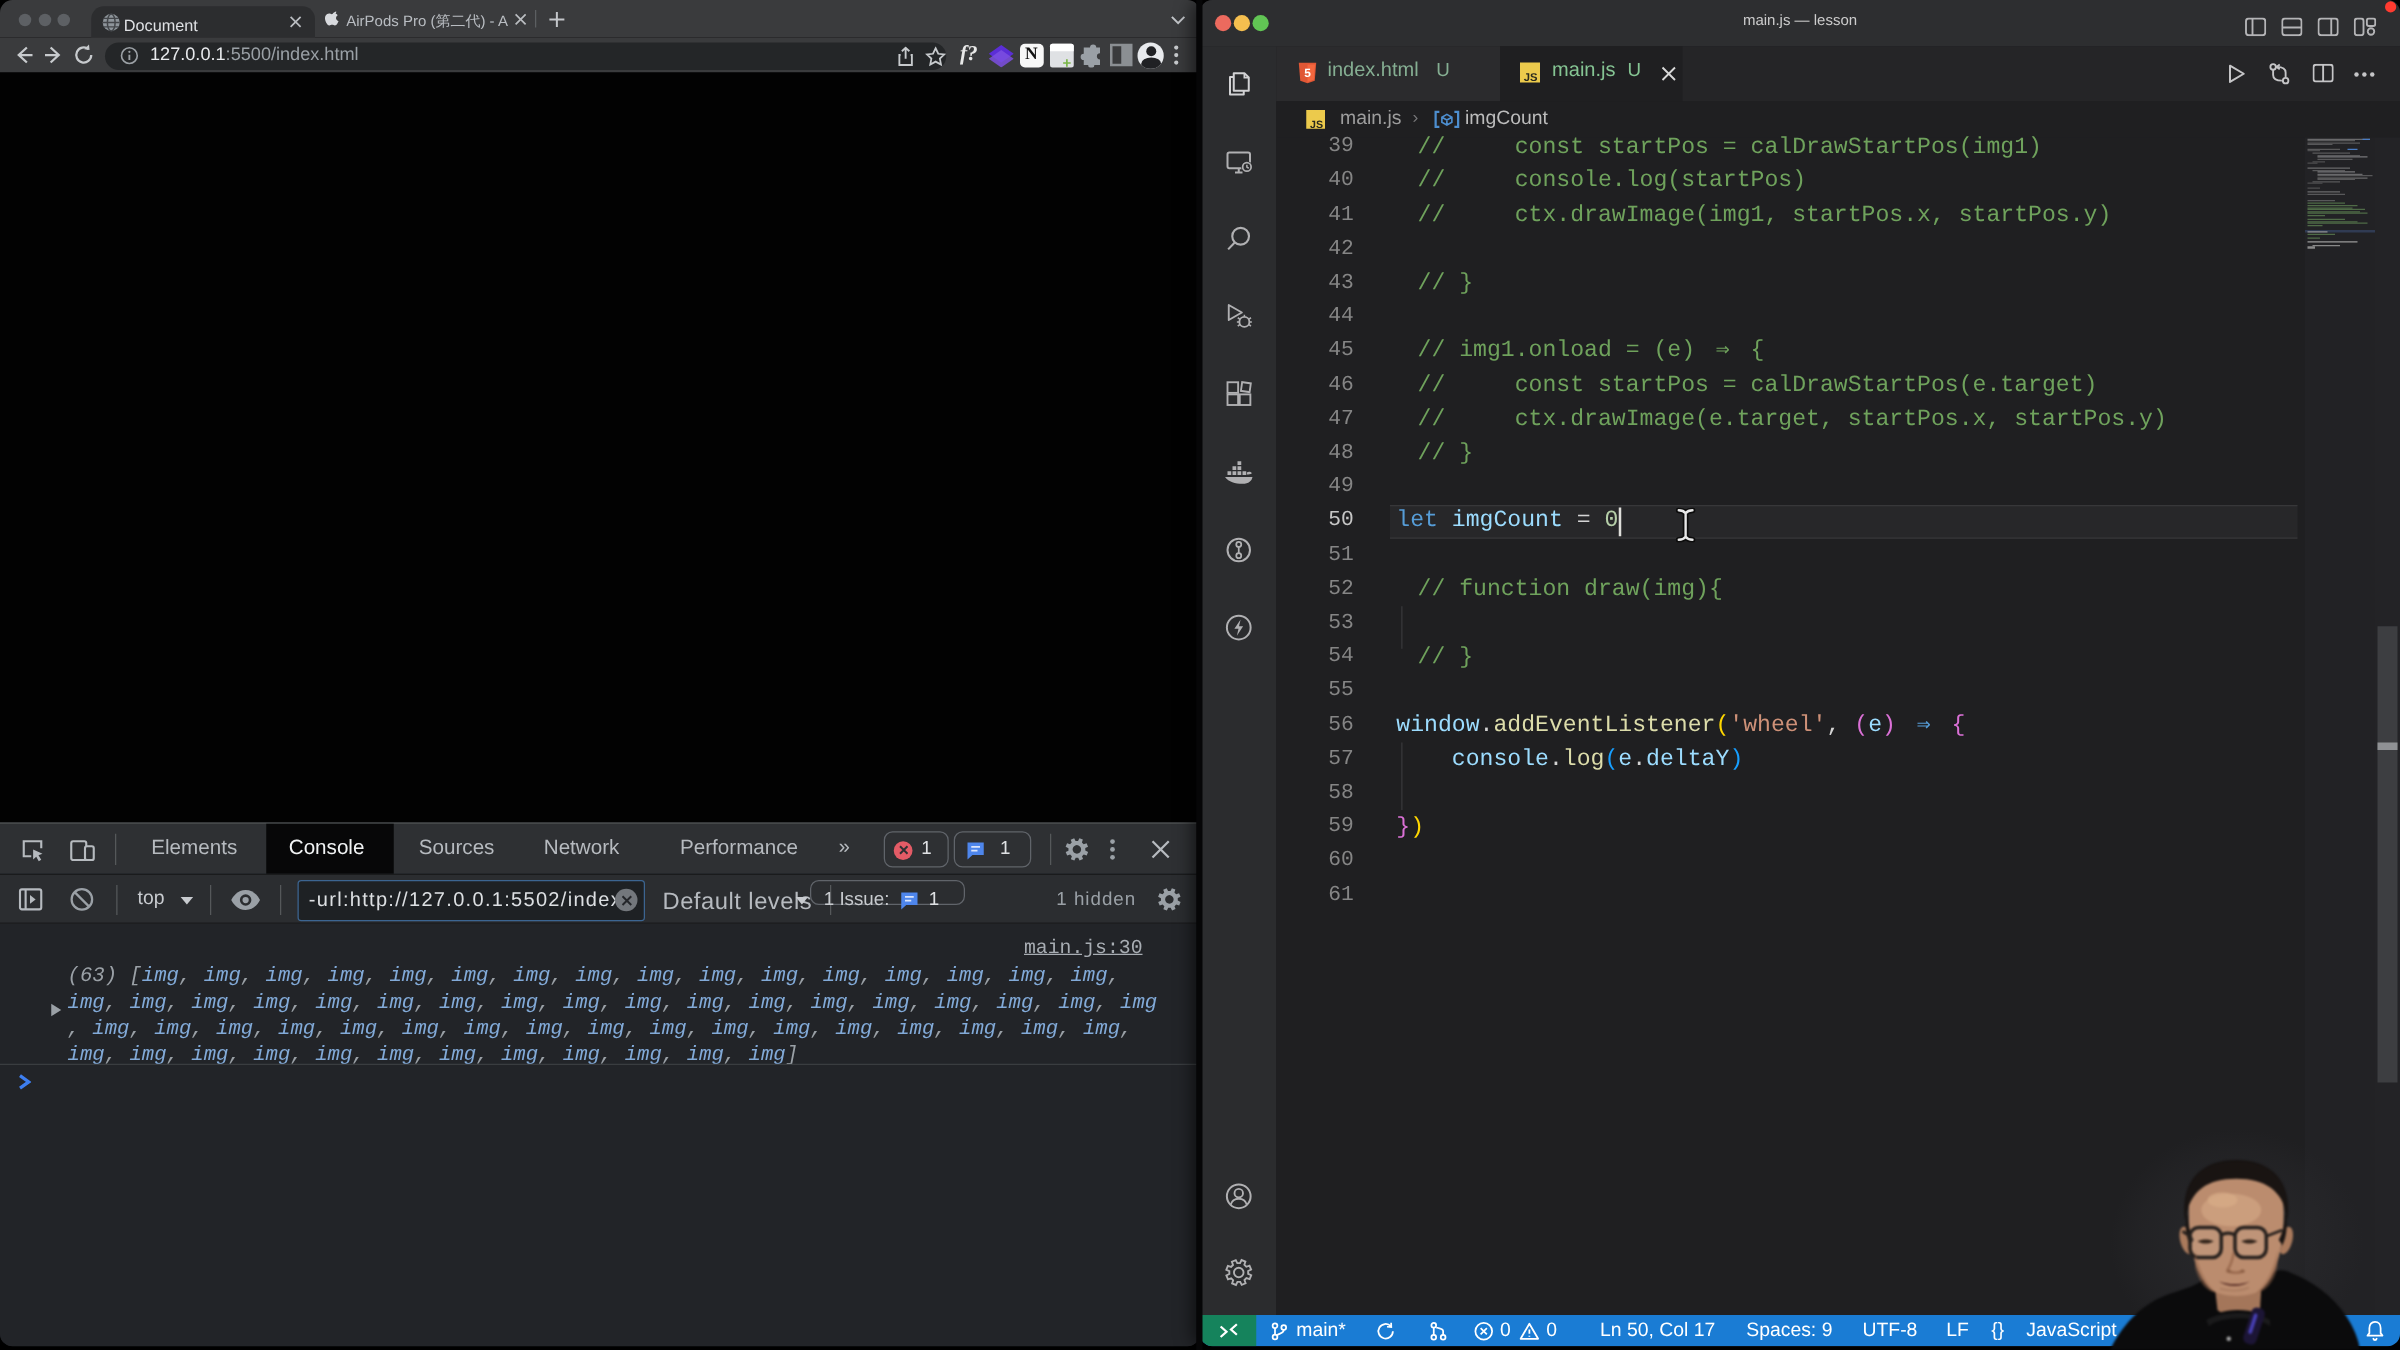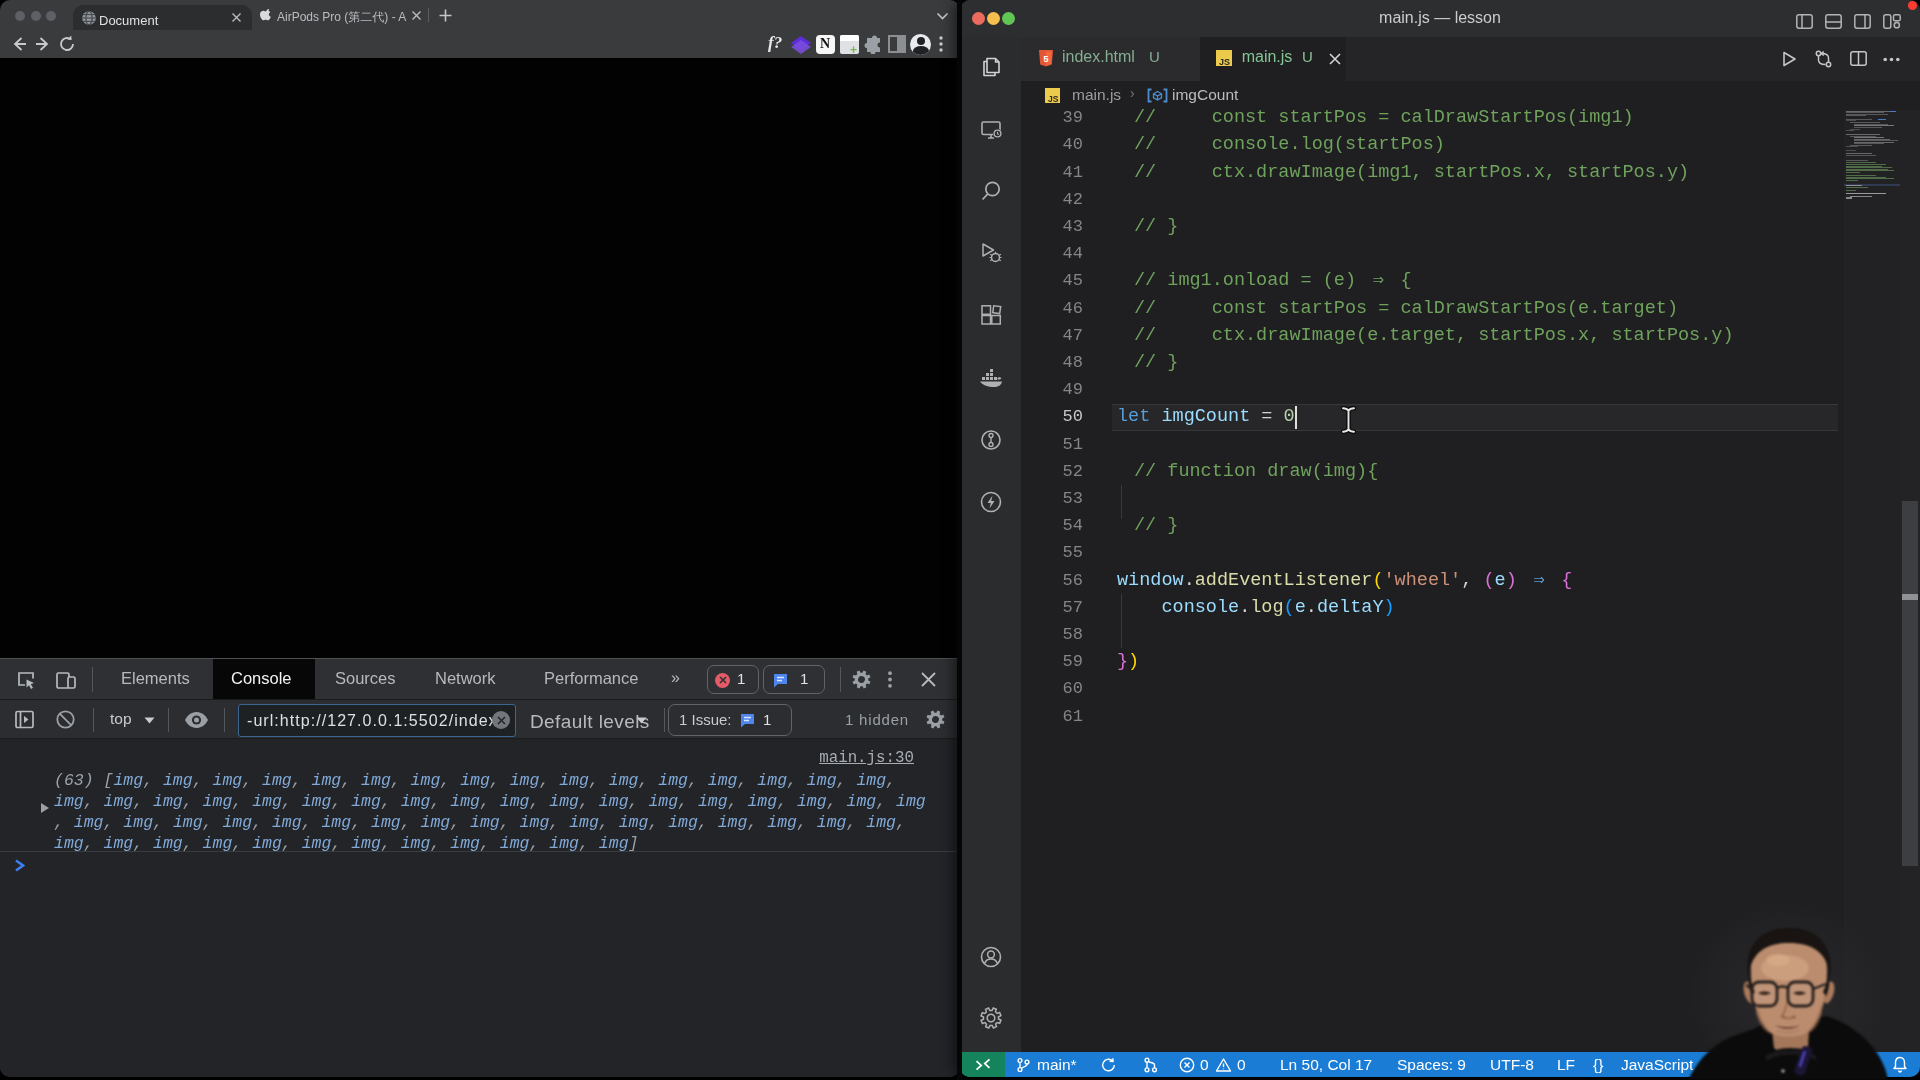--- a/index.html
+++ b/index.html
@@ -109,20 +109,35 @@
       <path d="M12.5 4 L6 10 L12.5 16 M6 10 H17" stroke="#c7cacd" stroke-width="1.8" fill="none"></path>
     </svg>
     <svg class="abs" style="left:33px;top:4px" width="20" height="20" viewBox="0 0 20 20">
       <path d="M7.5 4 L14 10 L7.5 16 M14 10 H3" stroke="#c7cacd" stroke-width="1.8" fill="none"></path>
     </svg>
     <svg class="abs" style="left:57px;top:4px" width="20" height="20" viewBox="0 0 20 20">
       <path d="M16 10 a6 6 0 1 1 -2.2-4.65" stroke="#c7cacd" stroke-width="1.8" fill="none"></path>
       <path d="M14.2 1.6 L14.6 5.9 L10.4 5.4 Z" fill="#c7cacd"></path>
     </svg>
   </div>
+  <div id="omnibox">
+    <svg class="abs" style="left:12px;top:3.5px" width="15" height="15" viewBox="0 0 15 15">
+      <circle cx="7.5" cy="7.5" r="6.3" fill="none" stroke="#9ba0a5" stroke-width="1.3"></circle>
+      <line x1="7.5" y1="6.7" x2="7.5" y2="11" stroke="#9ba0a5" stroke-width="1.5"></line>
+      <circle cx="7.5" cy="4.4" r="0.9" fill="#9ba0a5"></circle>
+    </svg>
+    <div class="abs" style="left:36px;top:2.5px;font-size:14.5px;color:#e8eaed">127.0.0.1<span style="color:#9aa0a6">:5500/index.html</span></div>
+    <svg class="abs" style="left:632px;top:3px" width="17" height="17" viewBox="0 0 17 17">
+      <path d="M8.5 1.5 V10 M5.5 4 L8.5 1.2 L11.5 4" stroke="#c7cacd" stroke-width="1.5" fill="none"></path>
+      <path d="M4.5 7 H3.5 V15 H13.5 V7 H12.5" stroke="#c7cacd" stroke-width="1.5" fill="none"></path>
+    </svg>
+    <svg class="abs" style="left:656px;top:3px" width="17" height="17" viewBox="0 0 17 17">
+      <path d="M8.5 1.6 L10.6 6 L15.4 6.6 L11.9 9.9 L12.8 14.7 L8.5 12.3 L4.2 14.7 L5.1 9.9 L1.6 6.6 L6.4 6 Z" fill="none" stroke="#c7cacd" stroke-width="1.4"></path>
+    </svg>
+  </div>
   <div class="abs" style="left:768px;top:33px;font-size:17px;font-style:italic;color:#e8e8e8;font-family:'Liberation Serif',serif"><b>f?</b></div>
   <svg class="abs" style="left:791px;top:36px" width="20" height="18" viewBox="0 0 20 18">
     <path d="M10 0 L20 7 L10 14 L0 7 Z" fill="#5b2ed6"></path>
     <path d="M10 4 L20 11 L10 18 L0 11 Z" fill="#7c4fe0" opacity="0.85"></path>
   </svg>
   <div class="abs" style="left:816px;top:35px;width:19px;height:19px;background:#f7f7f7;border-radius:4px">
     <div style="position:absolute;left:4px;top:1px;font-size:14px;font-weight:bold;color:#111;font-family:'Liberation Serif',serif">N</div>
   </div>
   <div class="abs" style="left:840px;top:35px;width:19px;height:19px;background:#dfe1e4;border-radius:2px">
     <div style="position:absolute;left:0;top:0;width:19px;height:6px;background:#fff;border-radius:2px 2px 0 0"></div>
@@ -217,21 +232,21 @@
           <svg class="abs" style="left:4.5px;top:4.5px" width="9" height="9" viewBox="0 0 9 9">
             <path d="M1 1 L8 8 M8 1 L1 8" stroke="#24262a" stroke-width="1.6"></path>
             </svg>
         </div>
       </div>
       <div class="dtlabel" style="left:530px;top:11px;font-size:19px;letter-spacing:0.4px">Default levels</div>
       <svg class="abs" style="left:636px;top:17px" width="11" height="7" viewBox="0 0 11 7">
         <path d="M0.5 0.5 L5.5 6.5 L10.5 0.5 Z" fill="#c8cbcf"></path>
       </svg>
       <div class="dtsep" style="left:664px;top:8px;height:24px"></div>
-      <div class="abs" style="left:668px;top:3.5px;width:124px;height:32px;border:1px solid #60646a;border-radius:7px">
+      <div class="abs" style="left:648px;top:3.5px;width:124px;height:20px;border:1px solid #60646a;border-radius:7px">
         <div style="position:absolute;left:10px;top:6px;font-size:15px;color:#c8cbcf;white-space:nowrap">1 Issue:</div>
         <svg class="abs" style="left:70px;top:7px" width="17" height="17" viewBox="0 0 17 17">
           <path d="M2 2 H15 V12 H6 L2 15.5 Z" fill="#4e86ec"></path>
           <path d="M5 5.5 H12 M5 8.5 H10" stroke="#dbe5fb" stroke-width="1.4"></path>
         </svg>
         <div style="position:absolute;left:94px;top:6px;font-size:15px;color:#dfe1e4">1</div>
       </div>
       <div class="dtlabel" style="left:845px;top:11px;font-size:15px;letter-spacing:0.8px;color:#9aa0a6">1 hidden</div>
       <svg class="abs" style="left:926px;top:10px" width="19" height="19" viewBox="0 0 19 19">
         <path d="M18.58 7.99 L18.58 11.01 L16.09 11.16 L15.34 12.99 L16.99 14.85 L14.85 16.99 L12.99 15.34 L11.16 16.09 L11.01 18.58 L7.99 18.58 L7.84 16.09 L6.01 15.34 L4.15 16.99 L2.01 14.85 L3.66 12.99 L2.91 11.16 L0.42 11.01 L0.42 7.99 L2.91 7.84 L3.66 6.01 L2.01 4.15 L4.15 2.01 L6.01 3.66 L7.84 2.91 L7.99 0.42 L11.01 0.42 L11.16 2.91 L12.99 3.66 L14.85 2.01 L16.99 4.15 L15.34 6.01 L16.09 7.84 Z M12.90 9.50 A3.4 3.4 0 1 0 6.10 9.50 A3.4 3.4 0 1 0 12.90 9.50 Z" fill="#9aa0a6" fill-rule="evenodd" transform="rotate(22 9.5 9.5)"></path>
@@ -250,21 +265,21 @@
 </div>
   </div>
 </div>
 
 <div class="abs" style="left:957px;top:0;width:5px;height:1080px;background:#060607;z-index:40"></div>
 <div id="vscode">
   <div id="vtitle">
     <div class="vtl" style="left:12px;background:#ec6a5e"></div>
     <div class="vtl" style="left:27px;background:#f5bf4f"></div>
     <div class="vtl" style="left:42px;background:#61c554"></div>
-    <div class="abs" style="left:0;top:9px;width:960px;text-align:center;font-size:16px;color:#cccccc">main.js — lesson</div>
+    <div class="abs" style="left:0;top:9px;width:960px;text-align:center;font-size:12px;color:#cccccc">main.js — lesson</div>
     <svg class="abs" style="left:836px;top:14px" width="17" height="15" viewBox="0 0 17 15">
       <rect x="0.8" y="0.8" width="15.4" height="13.4" rx="2.2" fill="none" stroke="#b4b4b6" stroke-width="1.5"></rect>
       <line x1="6" y1="0.8" x2="6" y2="14.2" stroke="#b4b4b6" stroke-width="1.5"></line>
     </svg>
     <svg class="abs" style="left:865px;top:14px" width="17" height="15" viewBox="0 0 17 15">
       <rect x="0.8" y="0.8" width="15.4" height="13.4" rx="2.2" fill="none" stroke="#b4b4b6" stroke-width="1.5"></rect>
       <line x1="0.8" y1="8" x2="16.2" y2="8" stroke="#b4b4b6" stroke-width="1.5"></line>
     </svg>
     <svg class="abs" style="left:894px;top:14px" width="17" height="15" viewBox="0 0 17 15">
       <rect x="0.8" y="0.8" width="15.4" height="13.4" rx="2.2" fill="none" stroke="#b4b4b6" stroke-width="1.5"></rect>

